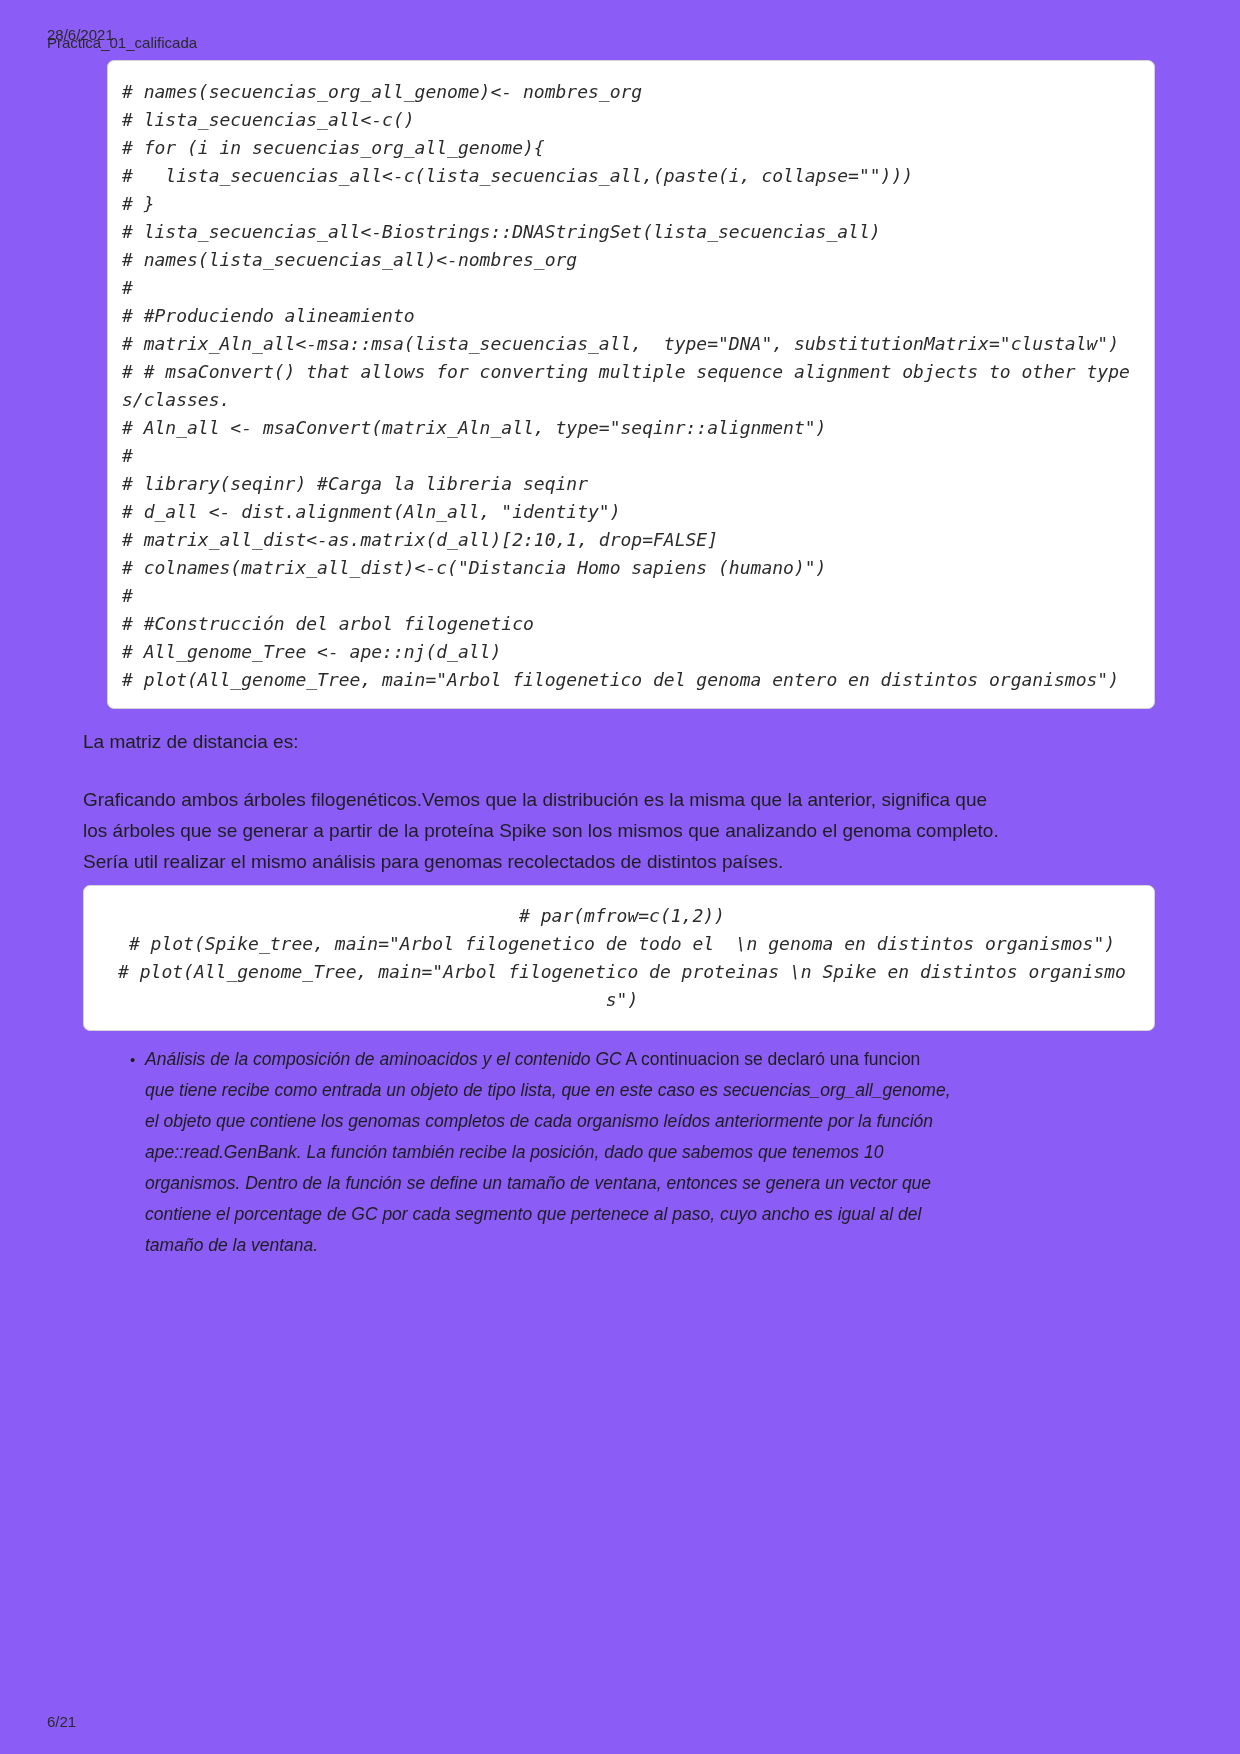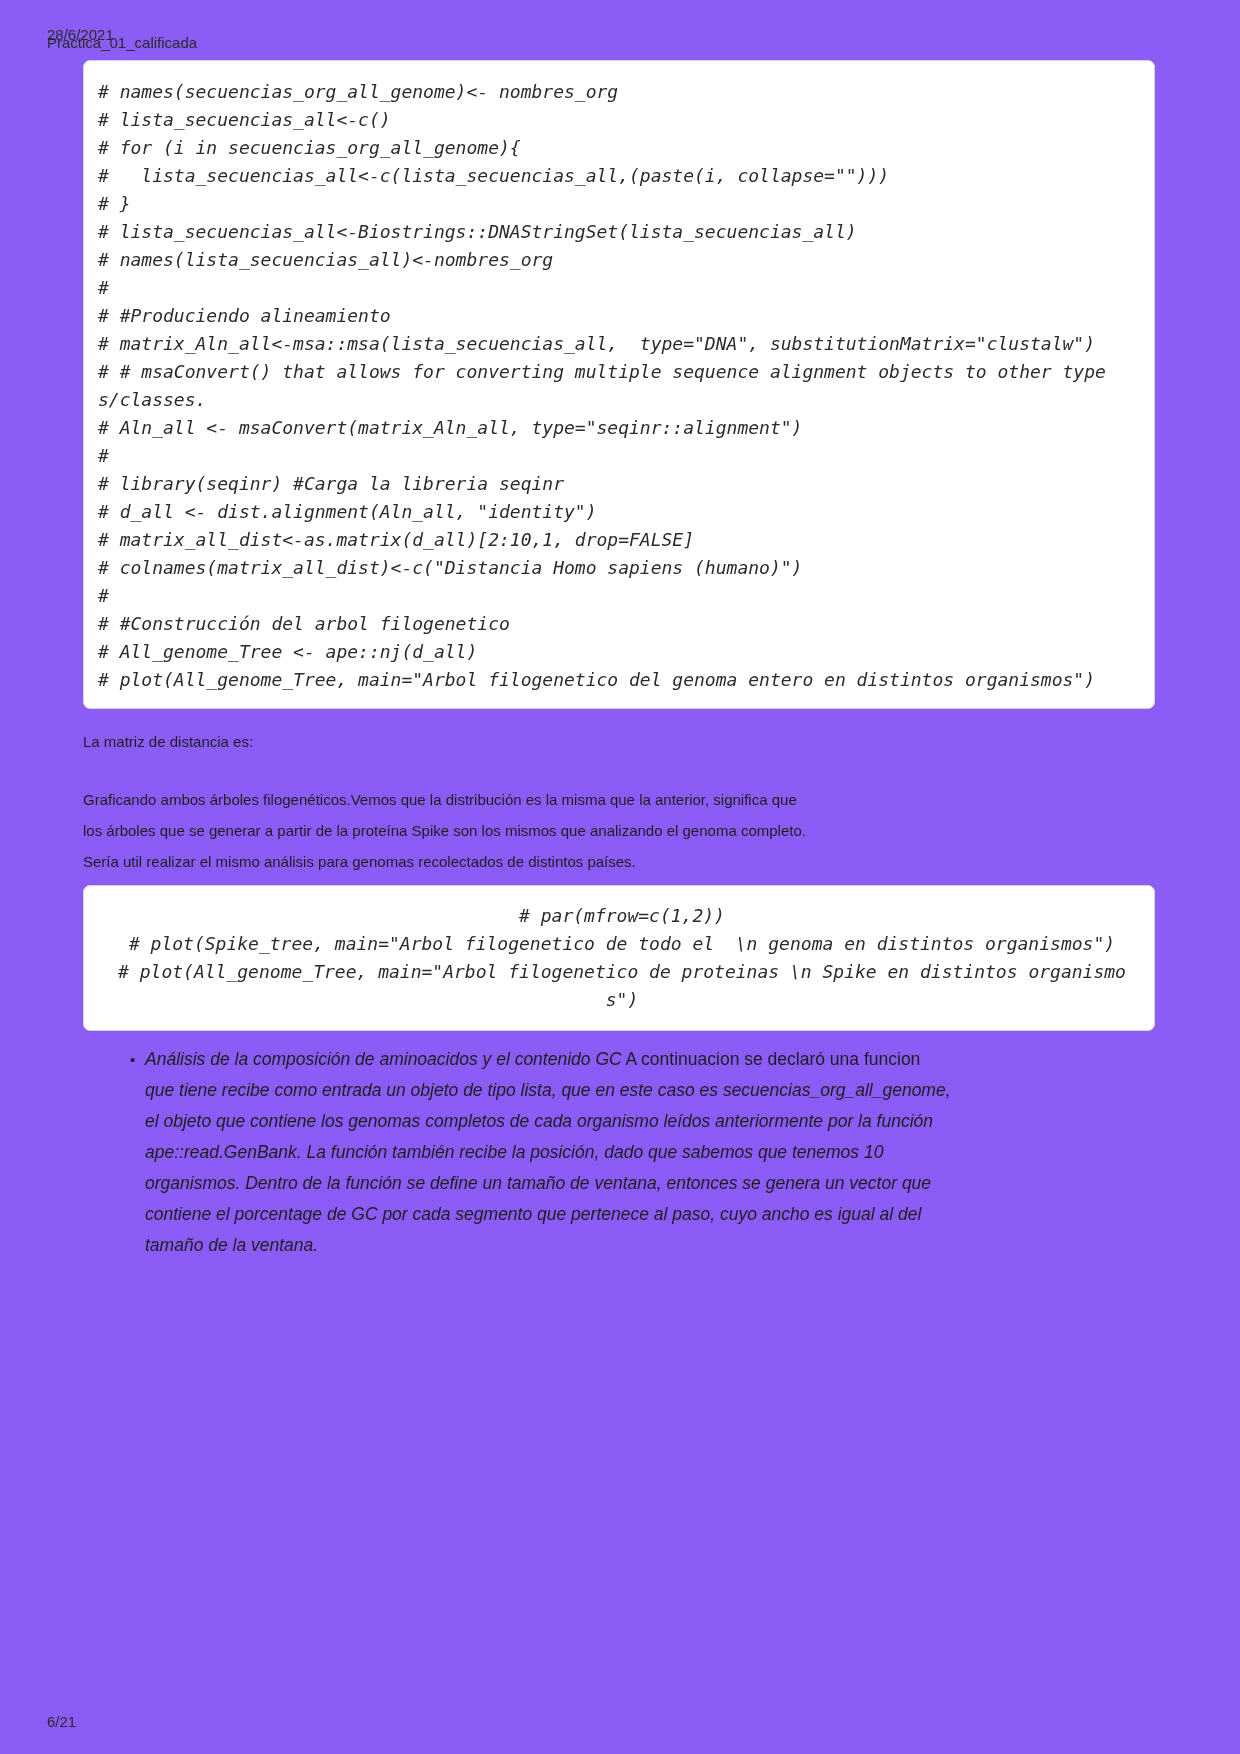--- a/index.html
+++ b/index.html
@@ -48,25 +48,25 @@
     font-style: italic;
     font-size: 18px;
     line-height: 28px;
     color: #2b2b2b;
     background: #ffffff;
     border: 1px solid #d3d3d3;
     border-radius: 7px;
     white-space: pre;
     overflow: hidden;
   }
-  .code-1 { margin-top: 60px; padding: 17px 14px 14px 14px; }
+  .code-1 { margin-top: 60px; padding: 17px 14px 14px 14px; margin-left: 24px; }
   .code-2 { margin-top: 20px; padding: 15px 14px 15px 14px; }
   .code-3 { margin-top: 8px; padding: 16px 8px 16px 14px; text-align: center; }
   .para {
-    font-size: 15px;
+    font-size: 19px;
     line-height: 31px;
     color: #1e1e1e;
   }
   .p-single { margin-top: 17px; }
   .p-lines { margin-top: 27px; white-space: pre; }
   .lines { white-space: pre; font-style: italic; }
   .bullet-row {
     display: flex;
     margin-top: 13px;
     font-size: 17.5px;

